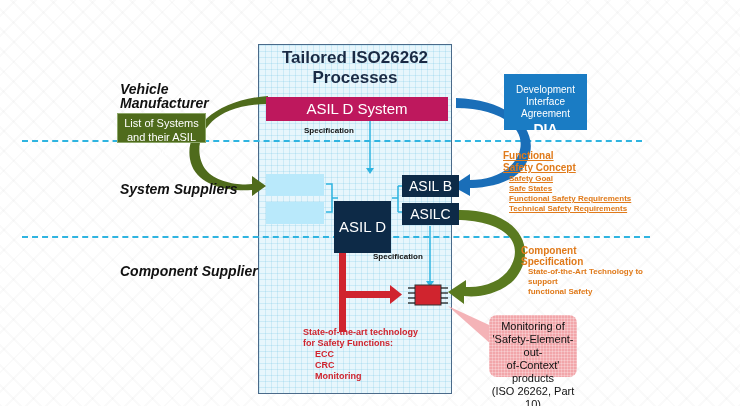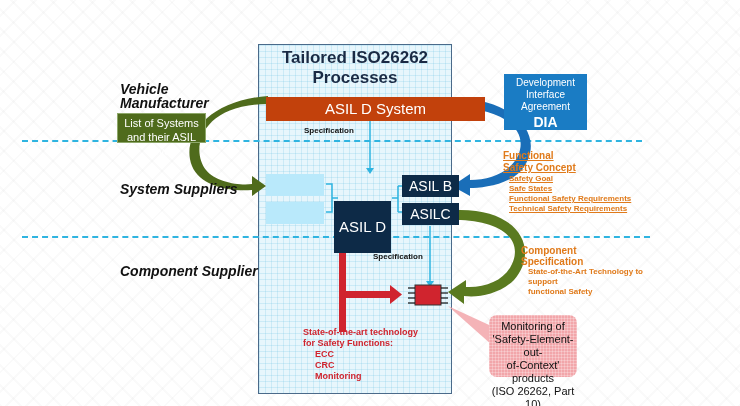--- a/index.html
+++ b/index.html
@@ -6,25 +6,25 @@
   body{width:740px;height:406px;position:relative;overflow:hidden;background:#ffffff;font-family:"Liberation Sans",sans-serif;}
   .bgpat{position:absolute;inset:0;background:
     repeating-linear-gradient(45deg, rgba(0,0,0,0.018) 0 2px, transparent 2px 14px),
     repeating-linear-gradient(-45deg, rgba(0,0,0,0.018) 0 2px, transparent 2px 14px);}
   .abs{position:absolute;}
   .panel{left:258px;top:44px;width:192px;height:348px;border:1.5px solid #4a6a8a;
     background-color:#e7f6fc;
     background-image:linear-gradient(rgba(120,200,230,0.25) 1px,transparent 1px),linear-gradient(90deg,rgba(120,200,230,0.25) 1px,transparent 1px);
     background-size:6px 6px;}
   .ptitle{left:258px;top:48px;width:194px;text-align:center;font-weight:bold;font-size:17px;line-height:20px;color:#1a2a44;}
-  .sysbar{left:266px;top:97px;width:219px;height:24px;background:#c2410c;color:#fff;font-size:15px;text-align:center;line-height:24px;}
+  .sysbar{left:266px;top:97px;width:182px;height:24px;background:#be185d;color:#fff;font-size:15px;text-align:center;line-height:24px;}
   .dash{height:0;border-top:2px dashed #2fb4e0;}
   .lbl{font-weight:bold;font-size:14px;color:#111;font-style:italic;}
   .green-box{left:117px;top:113px;width:89px;height:30px;background:#4f6b1c;border:1px solid #8ea86a;color:#fff;font-size:11px;text-align:center;line-height:14px;padding-top:2px;box-sizing:border-box;}
-  .dia{left:504px;top:74px;width:83px;height:56px;background:#1a7cc4;color:#fff;font-size:10px;text-align:center;line-height:12px;padding-top:3px;box-sizing:border-box;}
+  .dia{left:504px;top:74px;width:83px;height:56px;background:#1a7cc4;color:#fff;font-size:10px;text-align:center;line-height:12px;padding-top:10px;box-sizing:border-box;}
   .dia b{font-size:14px;display:block;line-height:18px;}
   .lightbox{background:#b9e9fb;}
   .navy{background:#0d2a47;color:#fff;text-align:center;}
   .orange{color:#e07a1a;font-weight:bold;}
   .red{color:#d0242e;font-weight:bold;}
   .callout{left:489px;top:315px;width:88px;height:62px;background:#f2a6aa;border-radius:8px;
     background-image:linear-gradient(rgba(255,255,255,0.25) 1px,transparent 1px),linear-gradient(90deg,rgba(255,255,255,0.25) 1px,transparent 1px);background-size:3px 3px;
     font-size:11px;line-height:13px;text-align:center;color:#111;padding-top:5px;box-sizing:border-box;}
   svg.over{position:absolute;left:0;top:0;}
 </style>

